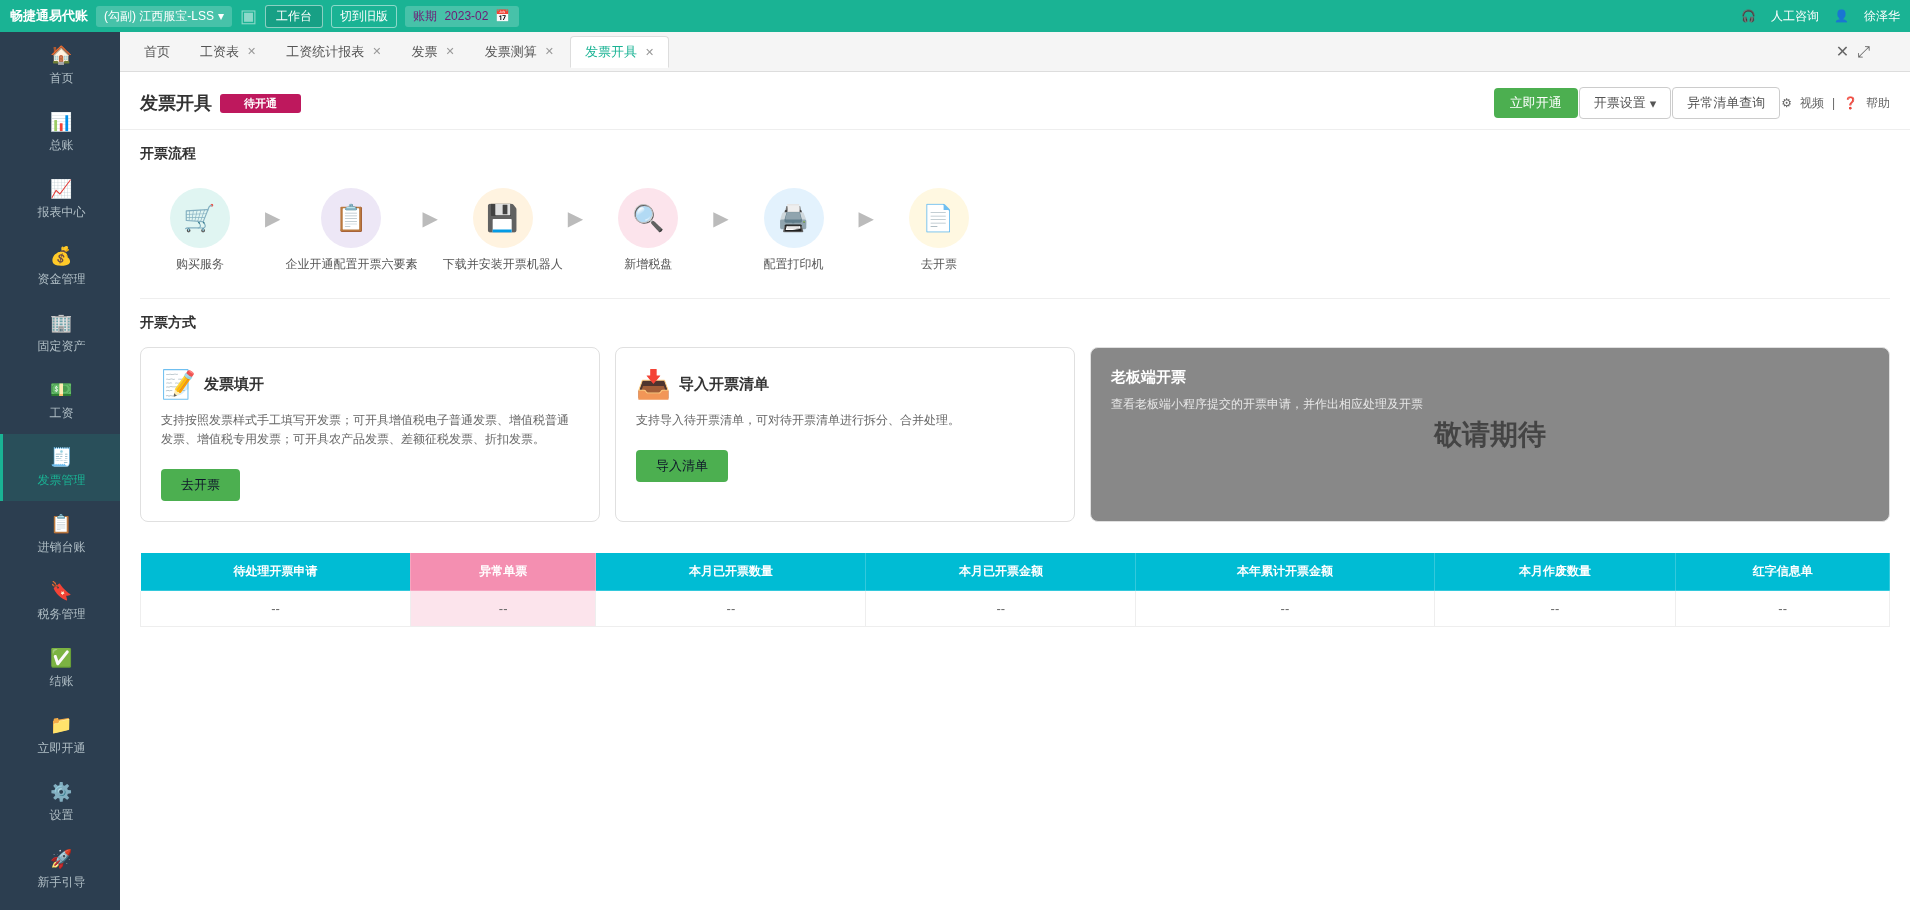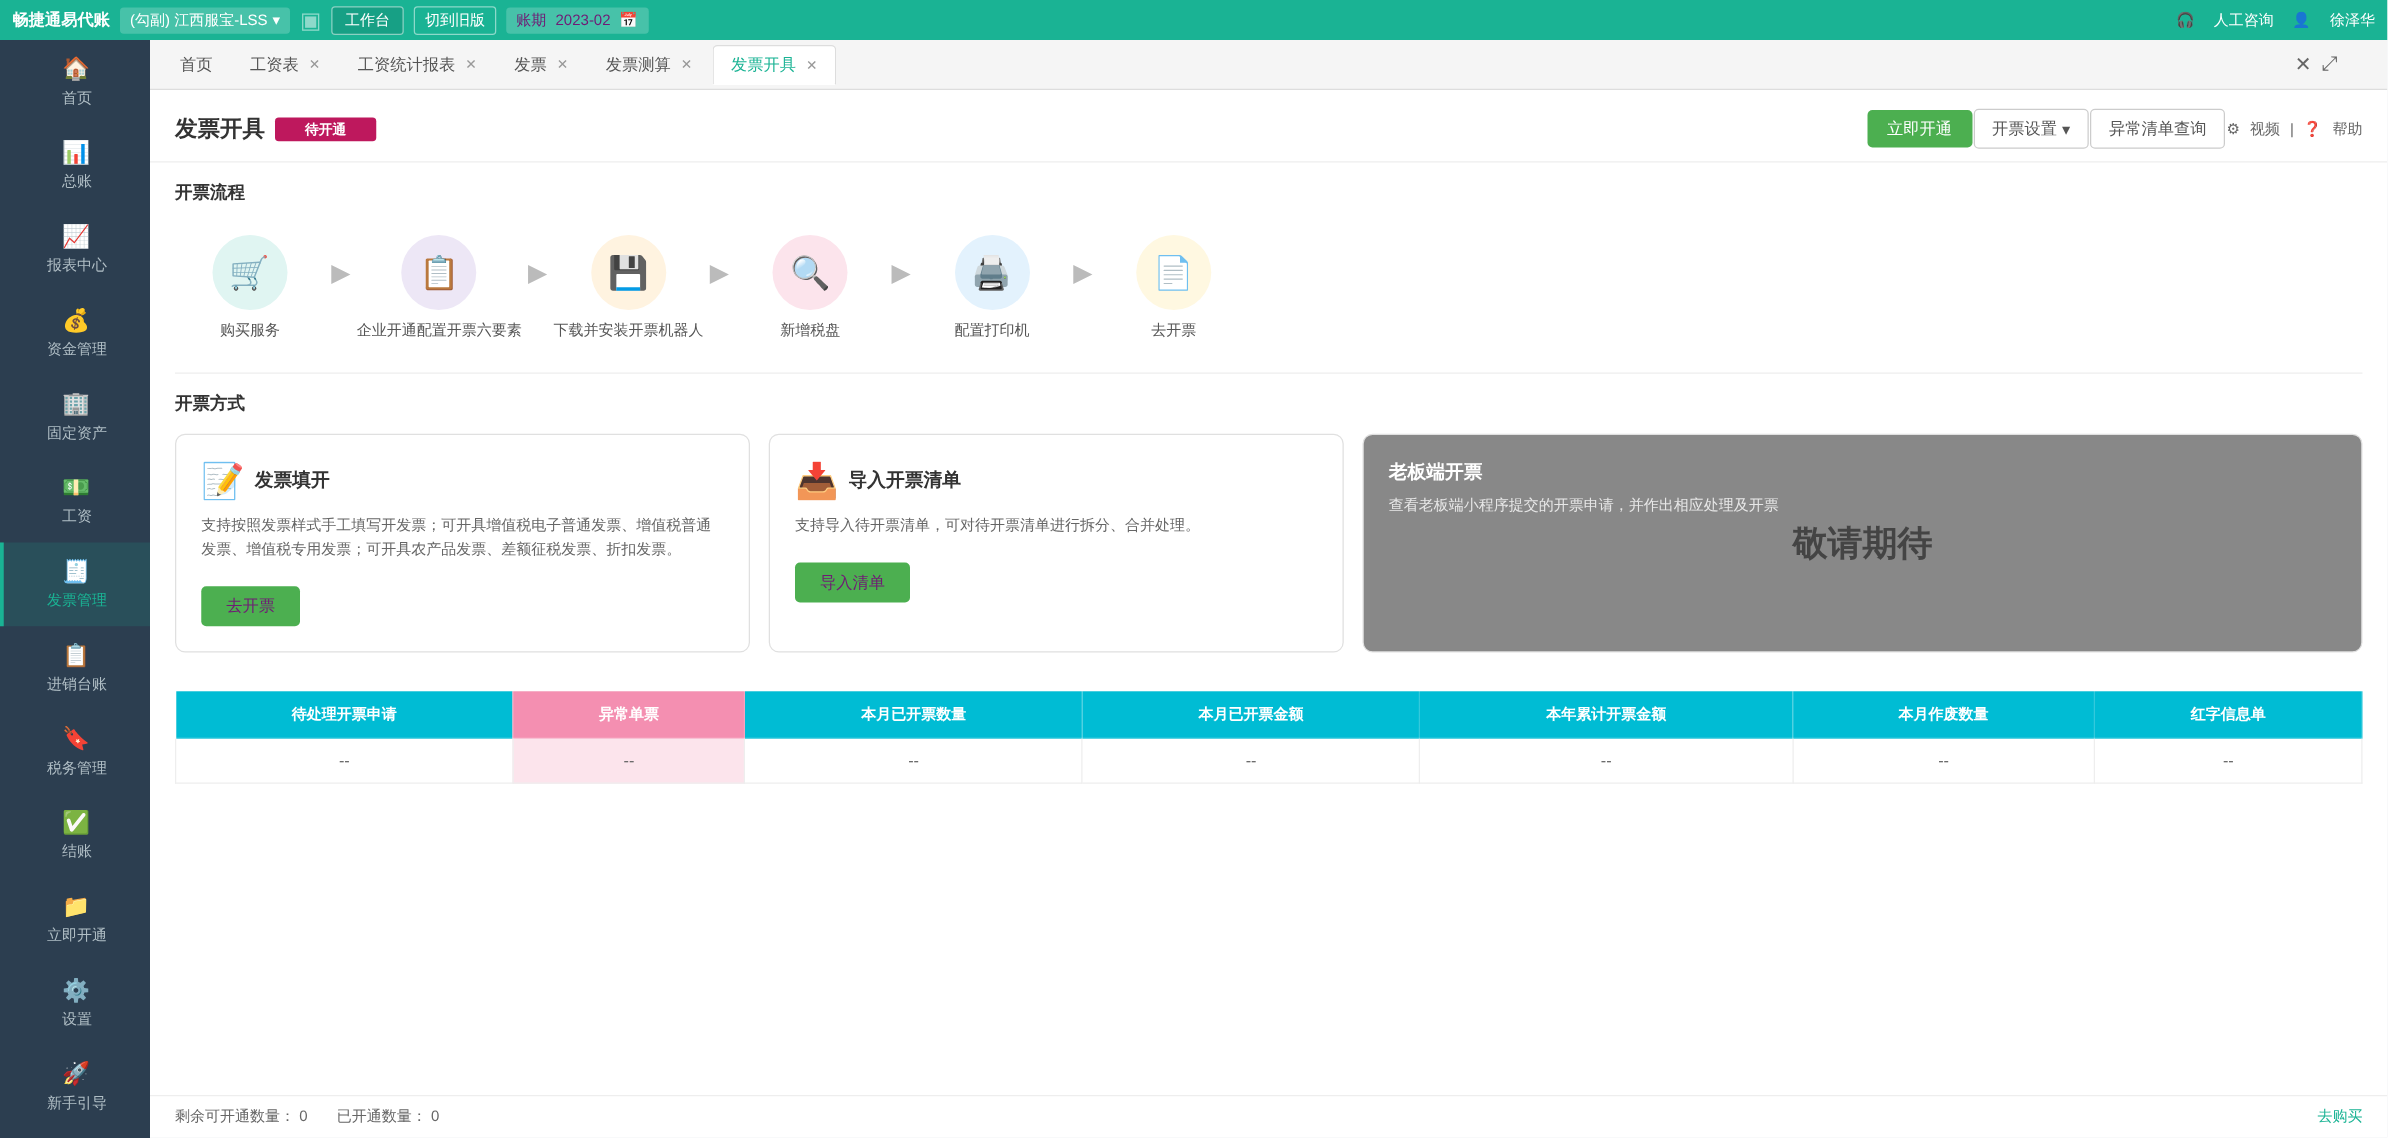--- a/index.html
+++ b/index.html
@@ -192,21 +192,21 @@
       border: 1px solid #e0e0e0;
       border-radius: 8px;
       padding: 20px;
       position: relative;
       max-width: 460px;
     }
     .method-card-title { font-size: 15px; font-weight: bold; color: #333; margin-bottom: 10px; display: flex; align-items: center; gap: 8px; }
     .method-card-desc { font-size: 12px; color: #666; line-height: 1.6; margin-bottom: 20px; }
     .method-card-btn {
       background: #4caf50;
-      color: #701a75;
+      color: #0f172a;
       border: none;
       padding: 7px 20px;
       border-radius: 4px;
       font-size: 13px;
       cursor: pointer;
     }
 
     
     .old-terminal-card {
       flex: 1;
@@ -531,25 +531,15 @@
               <td>--</td>
               <td>--</td>
               <td>--</td>
             </tr>
           </tbody>
         </table>
       </div>
 
     </div>
 
-    <div class="page-footer">
-      <div>
-        <span>剩余可开通数量：</span>
-        <span>0</span>
-        <span style="margin:0 10px;"></span>
-        <span>已开通数量：</span>
-        <span>0</span>
-      </div>
-      <a class="footer-link">去购买</a>
-    </div>
 
   </div>
 </div>
 
 </body></html>

